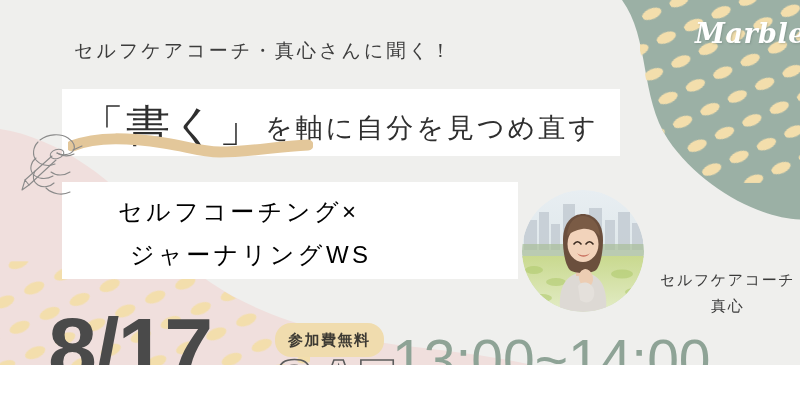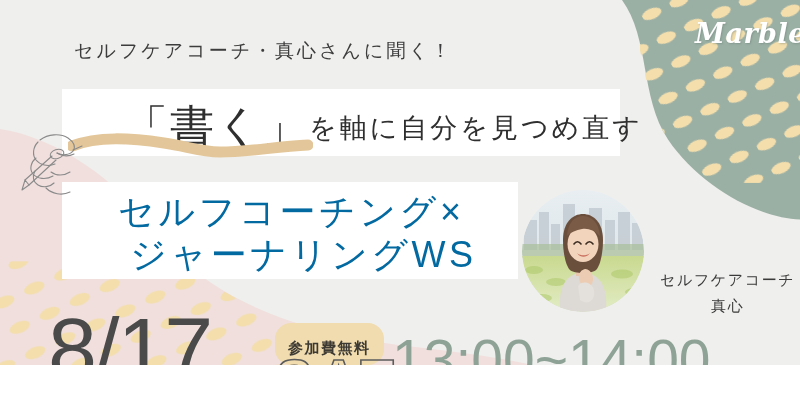--- a/index.html
+++ b/index.html
@@ -57,21 +57,20 @@
 
   #headline {
     position: absolute;
     left: 80px;
     top: 97px;
     font-size: 31px;
     letter-spacing: 1.5px;
     color: #2f2f2f;
     white-space: nowrap;
     z-index: 6;
-    margin-left: 44px;
   }
   #headline .kaku {
     font-size: 44px;
     letter-spacing: 2px;
     font-family: "DejaVu Serif", "Liberation Serif", serif;
     font-weight: 400;
     vertical-align: -4px;
   }
   #headline .tail {
     font-size: 27px;
@@ -96,23 +95,23 @@
     top: 128px;
     width: 78px;
     height: 82px;
     z-index: 8;
   }
 
   #subtitle {
     position: absolute;
     left: 118px;
     top: 190px;
-    font-size: 36px;
+    font-size: 24px;
     letter-spacing: 3.5px;
-    color: #0369a1;
+    color: #000000;
     line-height: 43px;
     white-space: nowrap;
     z-index: 6;
   }
   #subtitle .line2 {
     padding-left: 12px;
     display: block;
   }
 
   
@@ -141,37 +140,37 @@
     margin-top: 27px;
   }
   #coach-caption .name { display: block; }
 
   
   #date-big {
     position: absolute;
     left: 48px;
     top: 305px;
     font-size: 88px;
-    font-weight: 400;
+    font-weight: 700;
     color: #4a4a4a;
     letter-spacing: -2px;
     line-height: 1;
     z-index: 6;
   }
 
   #free-badge {
     position: absolute;
     left: 275px;
     top: 323px;
     background: #f0dcae;
     color: #3d3a33;
     font-size: 15px;
     font-weight: 700;
     letter-spacing: 1.5px;
-    padding: 16px 13px 7px;
+    padding: 8px 13px 7px;
     border-radius: 16px;
     white-space: nowrap;
     z-index: 6;
   }
 
   #weekday {
     position: absolute;
     left: 276px;
     top: 352px;
     font-size: 55px;

